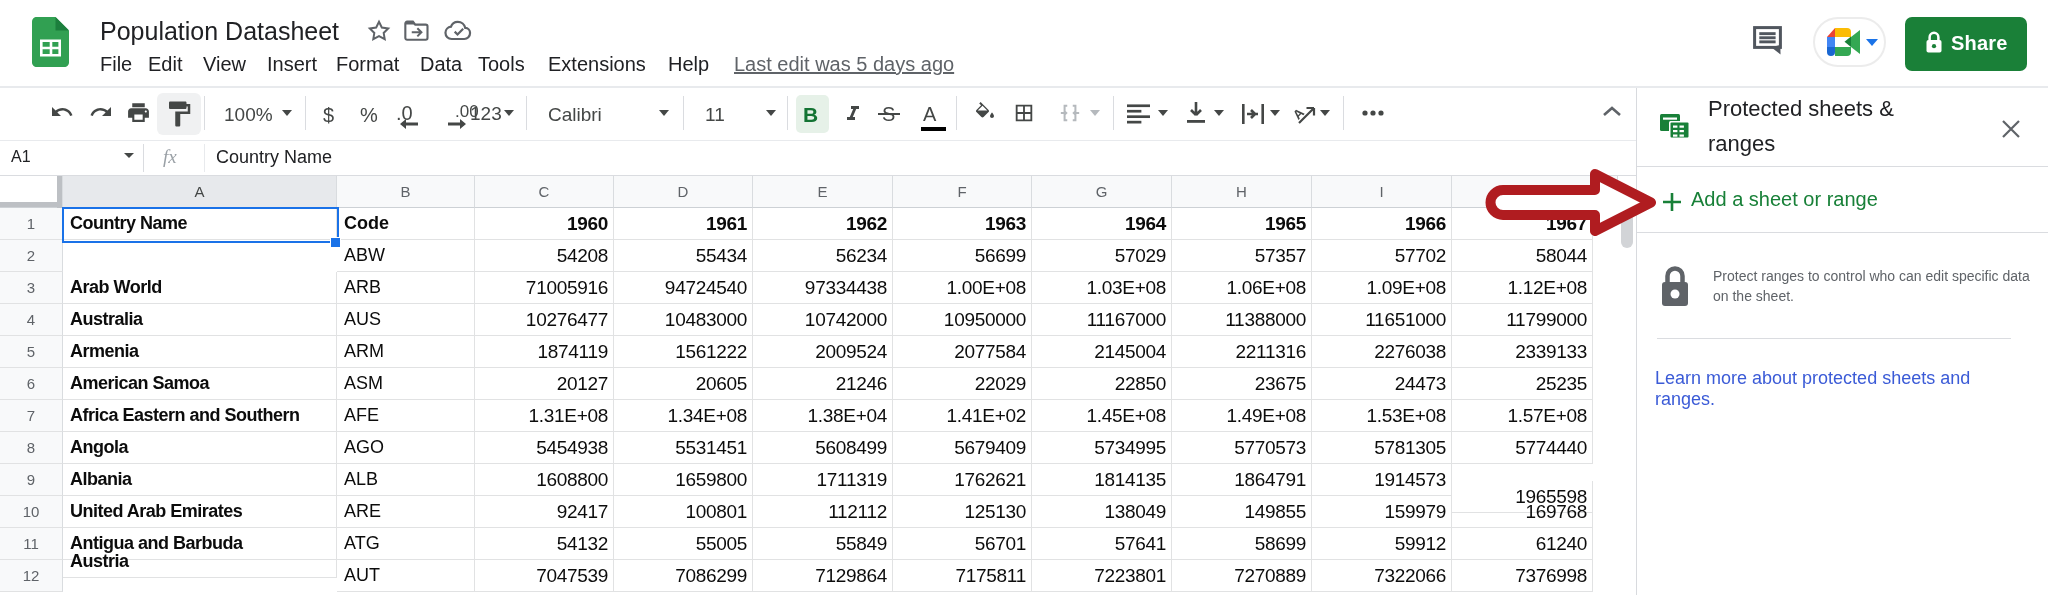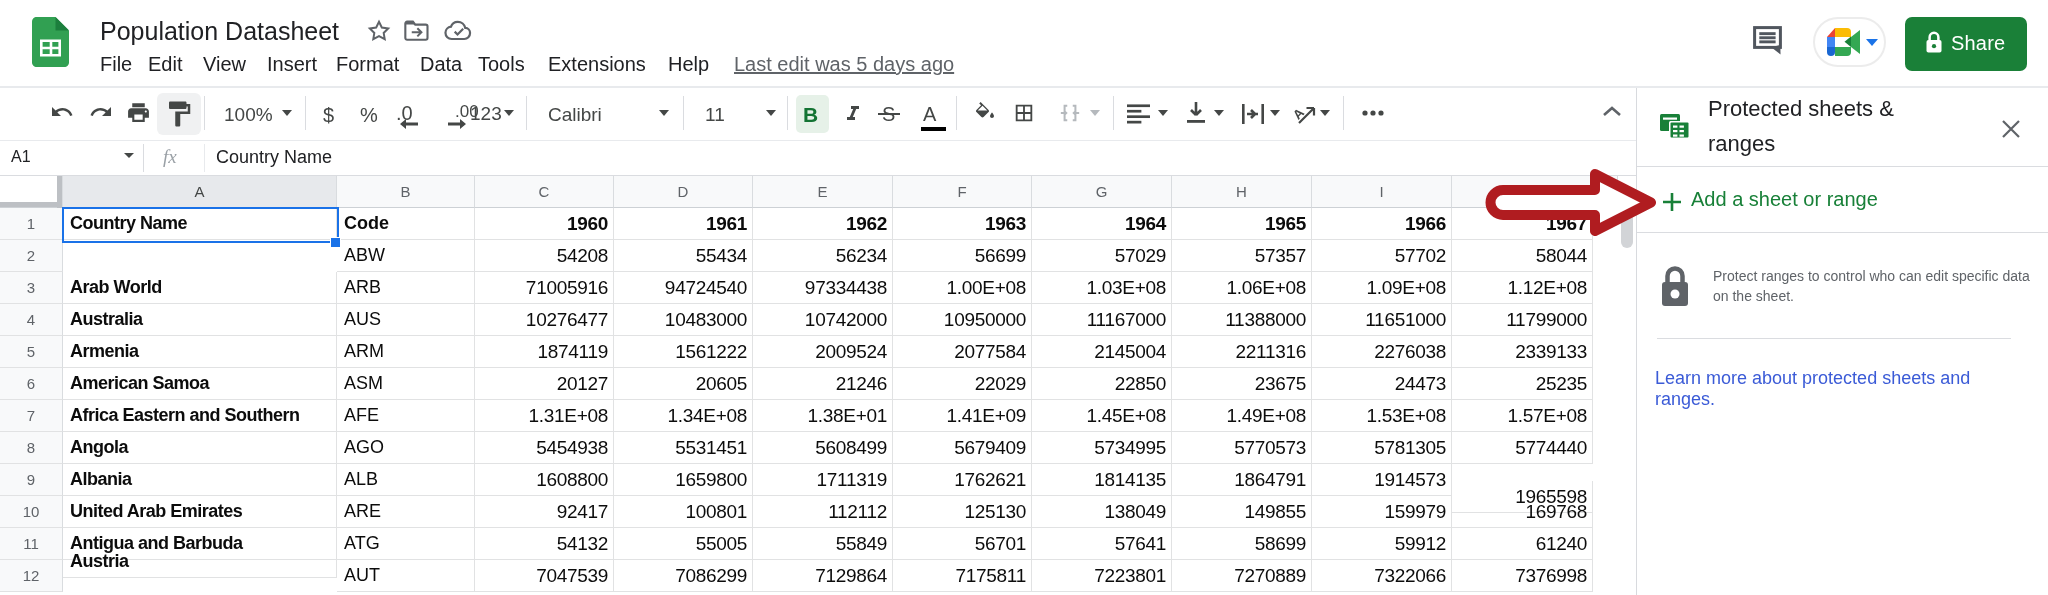--- a/index.html
+++ b/index.html
@@ -84,21 +84,21 @@
   <path d="M24 8.5l-6.5 5.25L24 19z" fill="#188038"></path>
 </svg>
 <div class="abs" style="left:1866px;top:39px;width:0;height:0;border-left:6.5px solid transparent;border-right:6.5px solid transparent;border-top:7.5px solid #1a73e8"></div>
 
 <div class="abs" style="left:1905px;top:17px;width:122px;height:54px;background:#1a8038;border-radius:7px"></div>
 <svg class="abs" style="left:1924px;top:31px" width="20" height="24" viewBox="0 0 16 19">
       <path fill="none" stroke="#fff" stroke-width="2" d="M4.5 7V4.8a3.5 3.5 0 0 1 7 0V7"></path>
       <rect x="2" y="7" width="12" height="10" rx="1.5" fill="#fff"></rect>
       <circle cx="8" cy="12" r="1.7" fill="#1a8038"></circle>
     </svg>
-<div class="abs" style="left:1951px;top:32px;font-size:20px;font-weight:400;color:#fff;letter-spacing:.2px">Share</div>
+<div class="abs" style="left:1951px;top:32px;font-size:20px;font-weight:700;color:#fff;letter-spacing:.2px">Share</div>
 
 <div class="abs" style="left:0;top:86px;width:2048px;height:2px;background:#e8eaed"></div>
 
 <svg class="abs" style="left:51px;top:102px" width="24" height="22" viewBox="0 0 24 22">
       <path fill="#444746" d="M11.5 6c-2.65 0-5.05.99-6.9 2.6L1 5v9h9L6.38 10.38C7.77 9.22 9.54 8.5 11.5 8.5c3.54 0 6.55 2.31 7.6 5.5l2.37-.78C20.08 9.03 16.15 6 11.5 6z"></path>
     </svg>
 <svg class="abs" style="left:88px;top:102px" width="24" height="22" viewBox="0 0 24 22">
       <path fill="#444746" d="M12.5 6c2.65 0 5.05.99 6.9 2.6L23 5v9h-9l3.62-3.62C16.23 9.22 14.46 8.5 12.5 8.5c-3.54 0-6.55 2.31-7.6 5.5l-2.37-.78C3.92 9.03 7.85 6 12.5 6z"></path>
     </svg>
 <svg class="abs" style="left:126px;top:100px" width="25" height="25" viewBox="0 0 24 24">
@@ -275,22 +275,22 @@
 <div class="cN" style="left:893px;top:368px;width:139px;height:32px">22029</div>
 <div class="cN" style="left:1032px;top:368px;width:140px;height:32px">22850</div>
 <div class="cN" style="left:1172px;top:368px;width:140px;height:32px">23675</div>
 <div class="cN" style="left:1312px;top:368px;width:140px;height:32px">24473</div>
 <div class="cN" style="left:1452px;top:368px;width:141px;height:32px">25235</div>
 <div class="rh" style="left:0px;top:400px;width:63px;height:32px">7</div>
 <div class="cA b" style="left:63px;top:400px;width:274px;height:32px">Africa Eastern and Southern</div>
 <div class="cB" style="left:337px;top:400px;width:138px;height:32px">AFE</div>
 <div class="cN" style="left:475px;top:400px;width:139px;height:32px">1.31E+08</div>
 <div class="cN" style="left:614px;top:400px;width:139px;height:32px">1.34E+08</div>
-<div class="cN" style="left:753px;top:400px;width:140px;height:32px">1.38E+01</div>
-<div class="cN" style="left:893px;top:400px;width:139px;height:32px">1.41E+09</div>
+<div class="cN" style="left:753px;top:400px;width:140px;height:32px">1.38E+04</div>
+<div class="cN" style="left:893px;top:400px;width:139px;height:32px">1.41E+02</div>
 <div class="cN" style="left:1032px;top:400px;width:140px;height:32px">1.45E+08</div>
 <div class="cN" style="left:1172px;top:400px;width:140px;height:32px">1.49E+08</div>
 <div class="cN" style="left:1312px;top:400px;width:140px;height:32px">1.53E+08</div>
 <div class="cN" style="left:1452px;top:400px;width:141px;height:32px">1.57E+08</div>
 <div class="rh" style="left:0px;top:432px;width:63px;height:32px">8</div>
 <div class="cA b" style="left:63px;top:432px;width:274px;height:32px">Angola</div>
 <div class="cB" style="left:337px;top:432px;width:138px;height:32px">AGO</div>
 <div class="cN" style="left:475px;top:432px;width:139px;height:32px">5454938</div>
 <div class="cN" style="left:614px;top:432px;width:139px;height:32px">5531451</div>
 <div class="cN" style="left:753px;top:432px;width:140px;height:32px">5608499</div>

